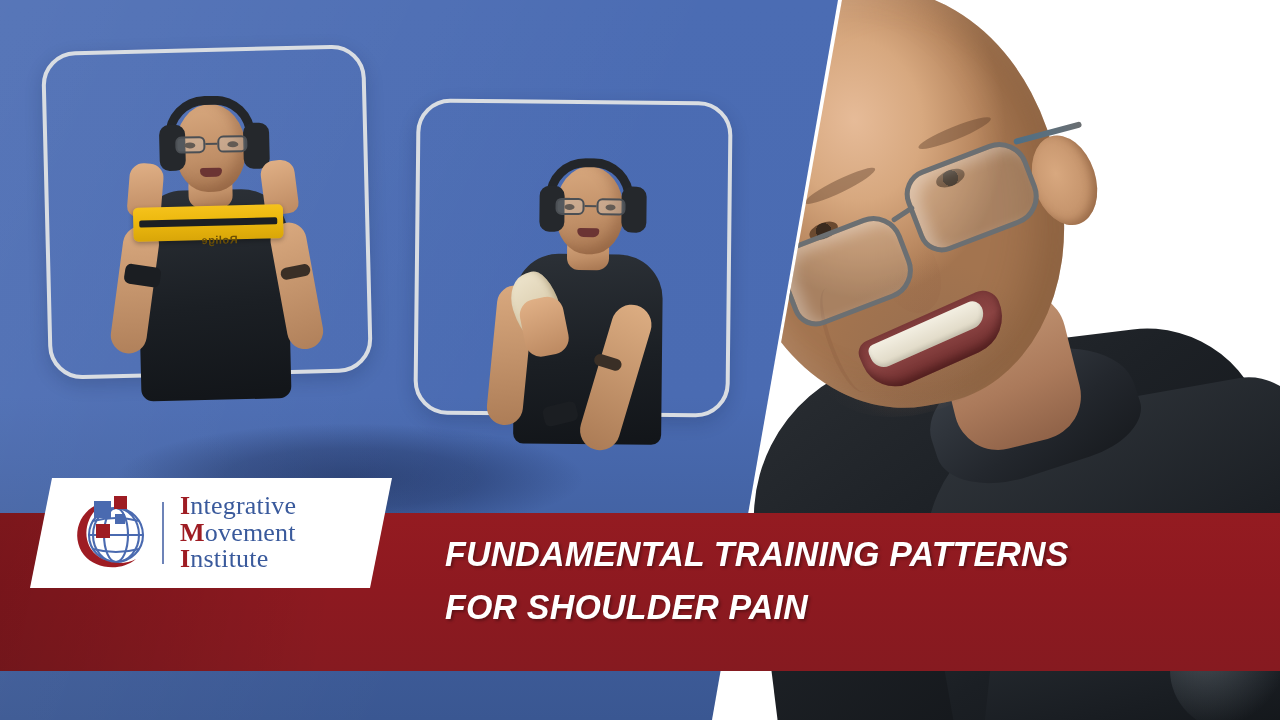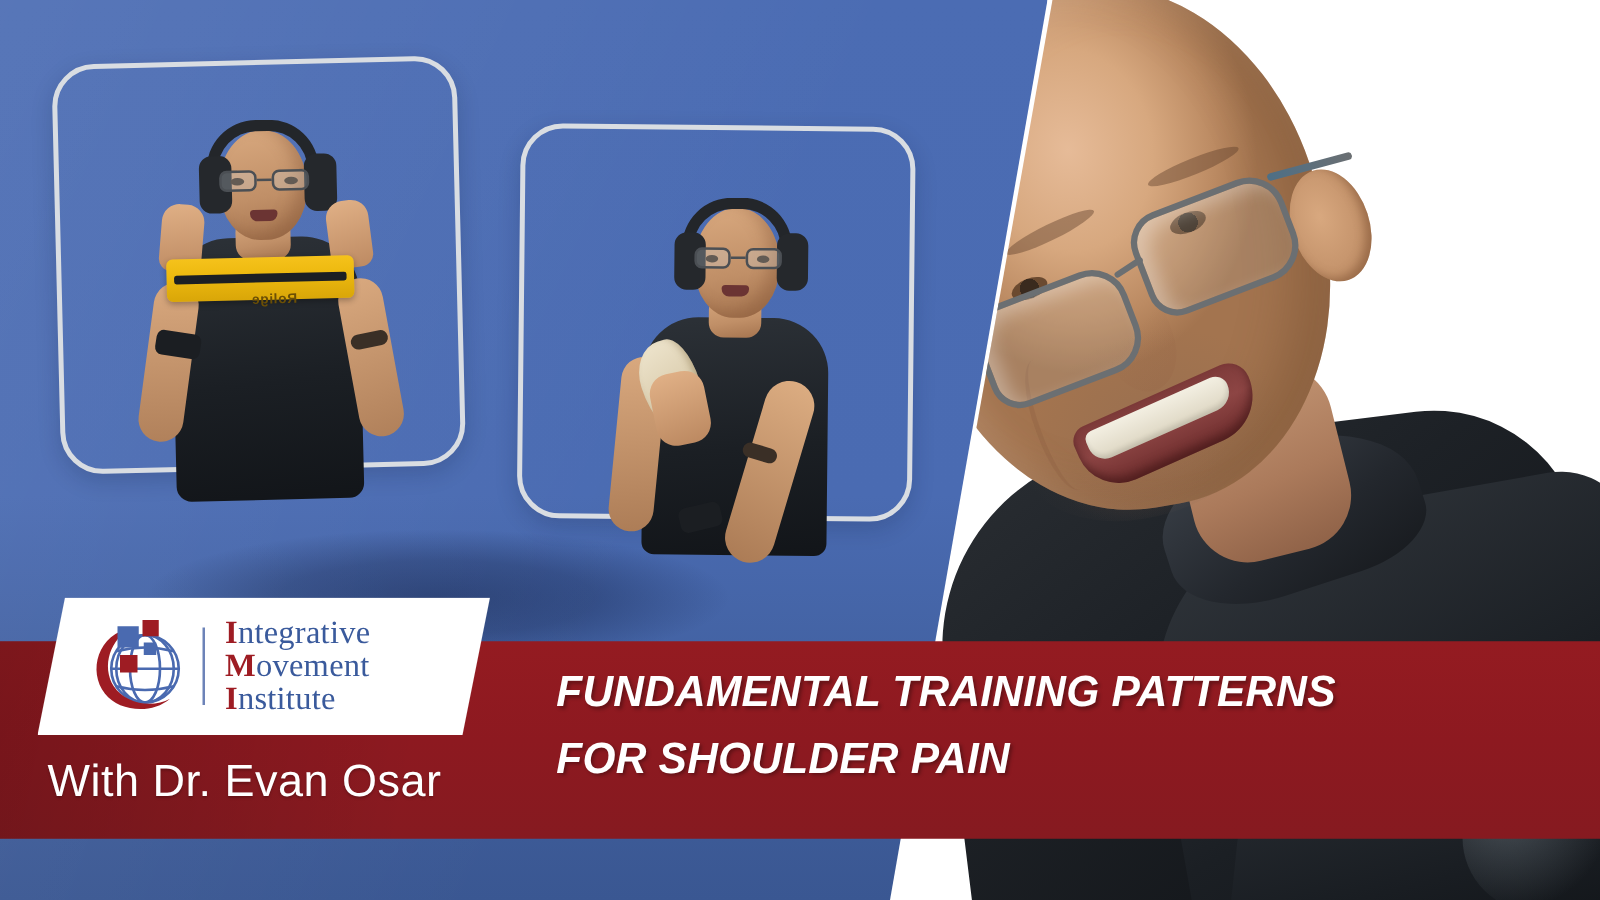--- a/index.html
+++ b/index.html
@@ -397,21 +397,20 @@
 
   <div class="red-banner">
     <div class="red-banner-shade"></div>
   </div>
 
   <div class="title">
     <div>FUNDAMENTAL TRAINING PATTERNS</div>
     <div>FOR SHOULDER PAIN</div>
   </div>
 
-  <div class="byline">With Dr. Evan Osar</div>
 
   <div class="logo-card">
     <div class="logo-mark">
       <svg viewBox="0 0 86 80" width="86" height="80" aria-hidden="true">
         <g fill="none" stroke="#4a6ab0" stroke-width="2.1">
           <circle cx="50" cy="42" r="27"></circle>
           <ellipse cx="50" cy="42" rx="12" ry="27"></ellipse>
           <ellipse cx="50" cy="42" rx="23" ry="27" transform="rotate(0 50 42)"></ellipse>
           <line x1="23" y1="42" x2="77" y2="42"></line>
           <path d="M27 28 Q50 22 73 28"></path>

